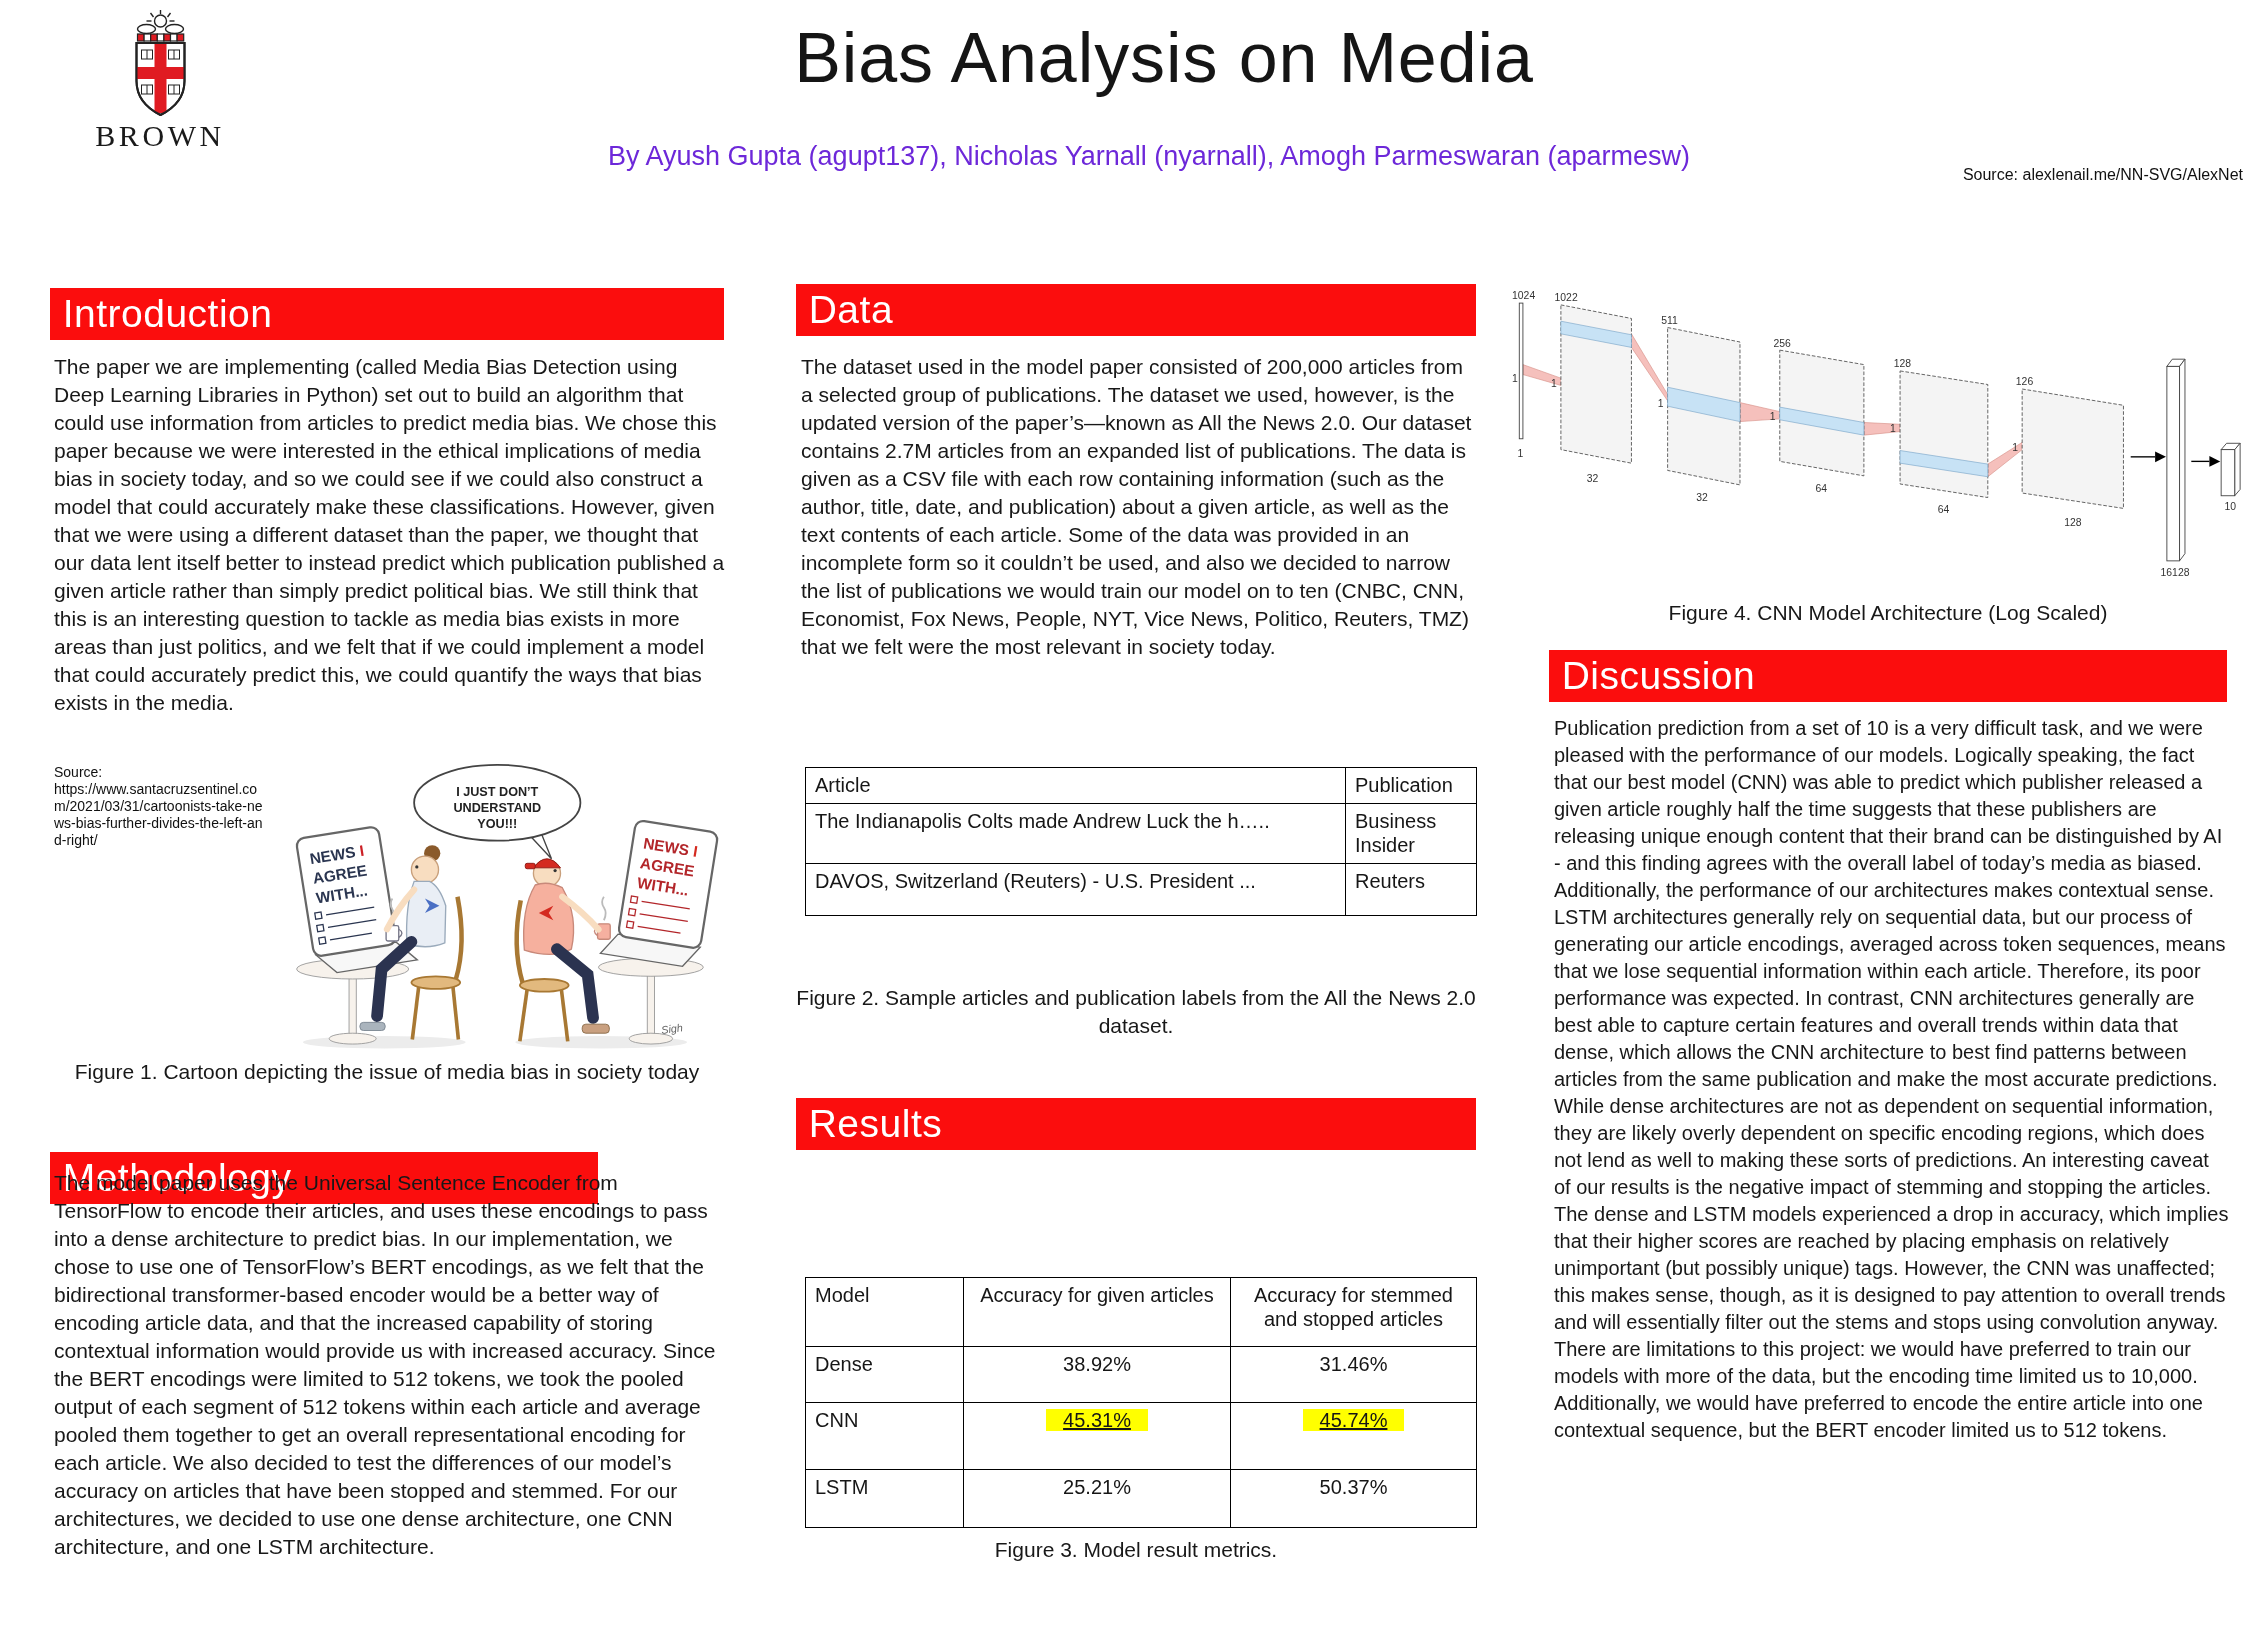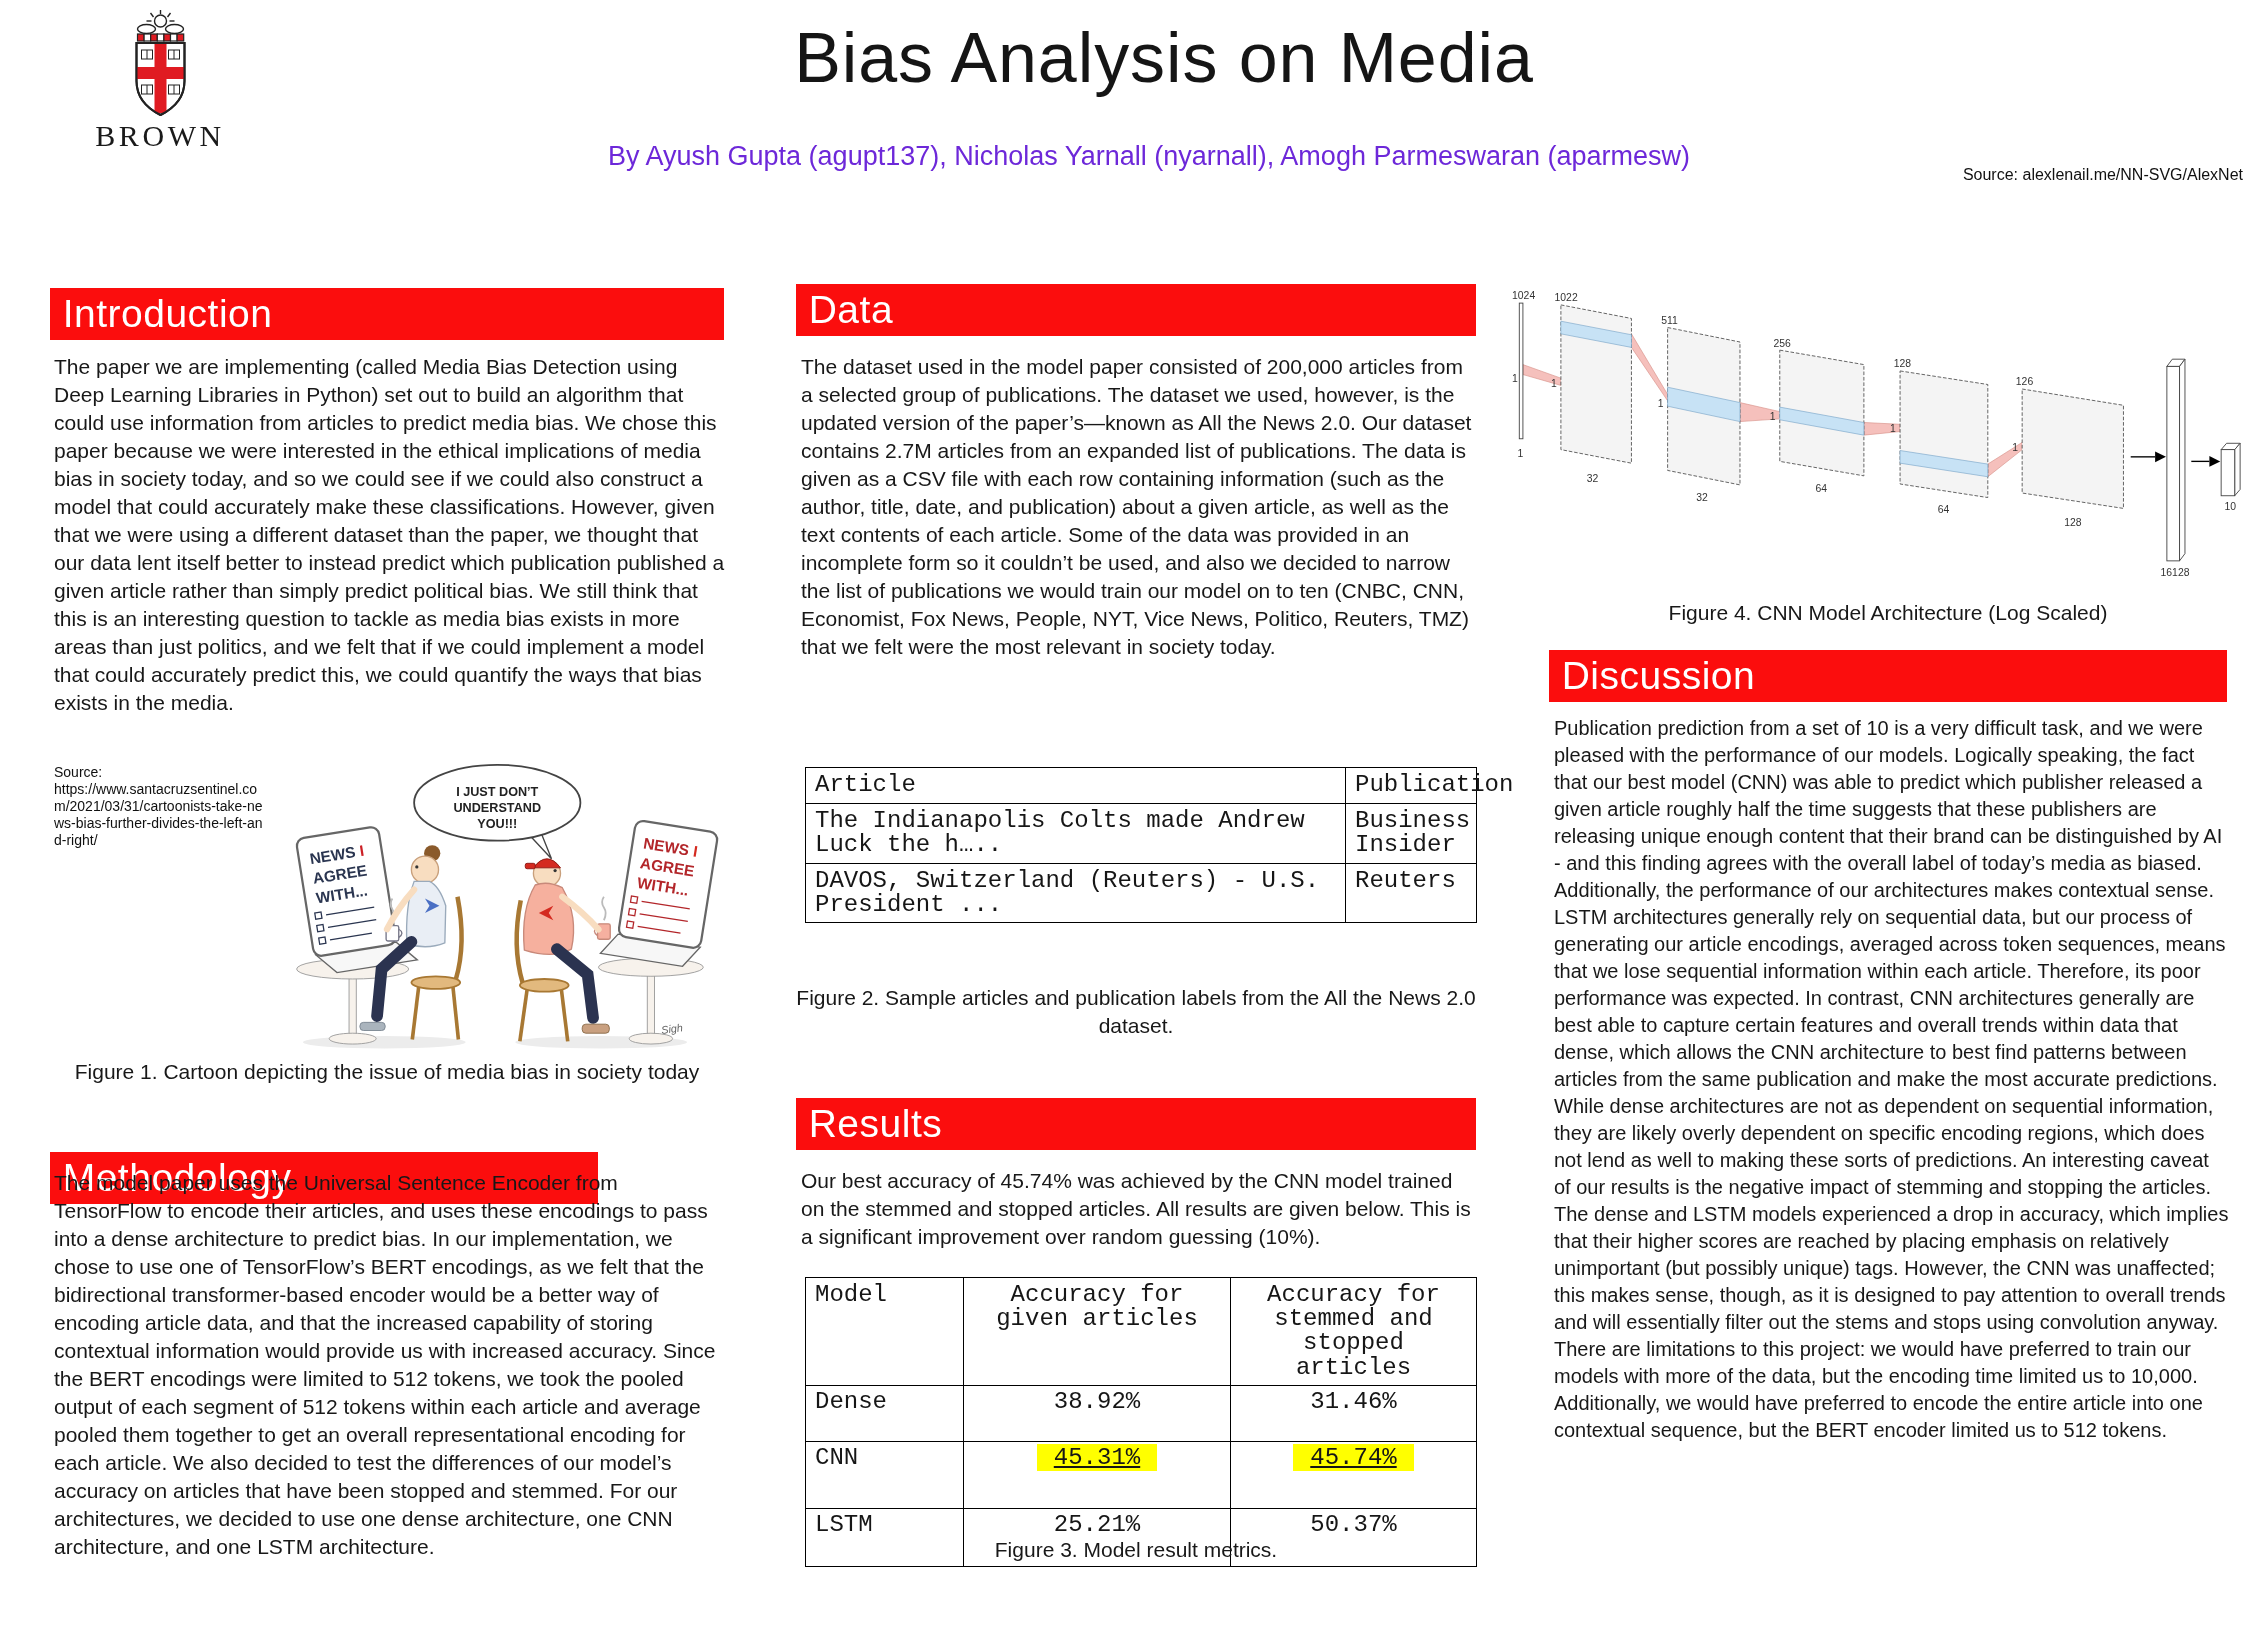--- a/index.html
+++ b/index.html
@@ -11,22 +11,22 @@
   .caption{position:absolute;font-size:21px;line-height:28px;text-align:center;color:#181818;}
   .page-title{position:absolute;left:359px;top:18px;width:1610px;text-align:center;
               font-size:70px;color:#151515;letter-spacing:0.9px;}
   .authors{position:absolute;left:344px;top:141px;width:1610px;text-align:center;
            font-size:27px;color:#6d28d9;}
   .brown-word{position:absolute;left:83px;top:119px;width:154px;text-align:center;
               font-family:"Liberation Serif",serif;font-size:30px;letter-spacing:3.6px;color:#1a1a1a;}
   .src-small{position:absolute;font-size:14px;line-height:17px;color:#101010;word-break:break-all;}
   .fig4-src{position:absolute;left:1773px;top:166px;width:470px;text-align:right;font-size:16px;color:#111;}
   table.ptable{border-collapse:collapse;background:#fff;table-layout:fixed;}
-  table.ptable th,table.ptable td{border:1.8px solid #000;font-size:24px;line-height:24.4px;
-      font-weight:normal;text-align:left;vertical-align:top;padding:4.5px 9px;box-sizing:border-box;font-family:Liberation Mono, monospace;}
+  table.ptable th,table.ptable td{border:1.8px solid #000;font-size:20px;line-height:24.4px;
+      font-weight:normal;text-align:left;vertical-align:top;padding:4.5px 9px;box-sizing:border-box;}
   #fig3 th{vertical-align:top;}
   #fig3 .num{text-align:center;}
   #fig3 th.cnum{text-align:center;}
   .hl{background:var(--highlight-yellow,#ffff00);text-decoration:underline;padding:0 17px;}
   .abs{position:absolute;}
   svg text{font-family:"Liberation Sans",sans-serif;}
 </style>
 </head>
 <body>
 
@@ -213,21 +213,20 @@
     </tr>
     <tr style="height:52px">
       <td>DAVOS, Switzerland (Reuters) - U.S. President ...</td>
       <td>Reuters</td>
     </tr>
   </tbody>
     </table>
   <div class="caption" style="left:796px;top:984px;width:680px;">Figure 2. Sample articles and publication labels from the All the News 2.0 dataset.</div>
 
   <div class="bar" style="left:796px;top:1098px;width:680px;">Results</div>
-  <div class="bodytext" style="left:801px;top:1167px;width:677px;">Our best accuracy of 45.74% was achieved by the CNN model trained on the stemmed and stopped articles. All results are given below. This is a significant improvement over random guessing (10%).</div>
 
   <table class="ptable abs" id="fig3" style="left:805px;top:1277px;width:671px;">
     <colgroup>
         <col style="width:158px">
         <col style="width:267px">
         <col style="width:246px">
       </colgroup>
     <tbody>
         <tr style="height:69px">
       <th>Model</th>

